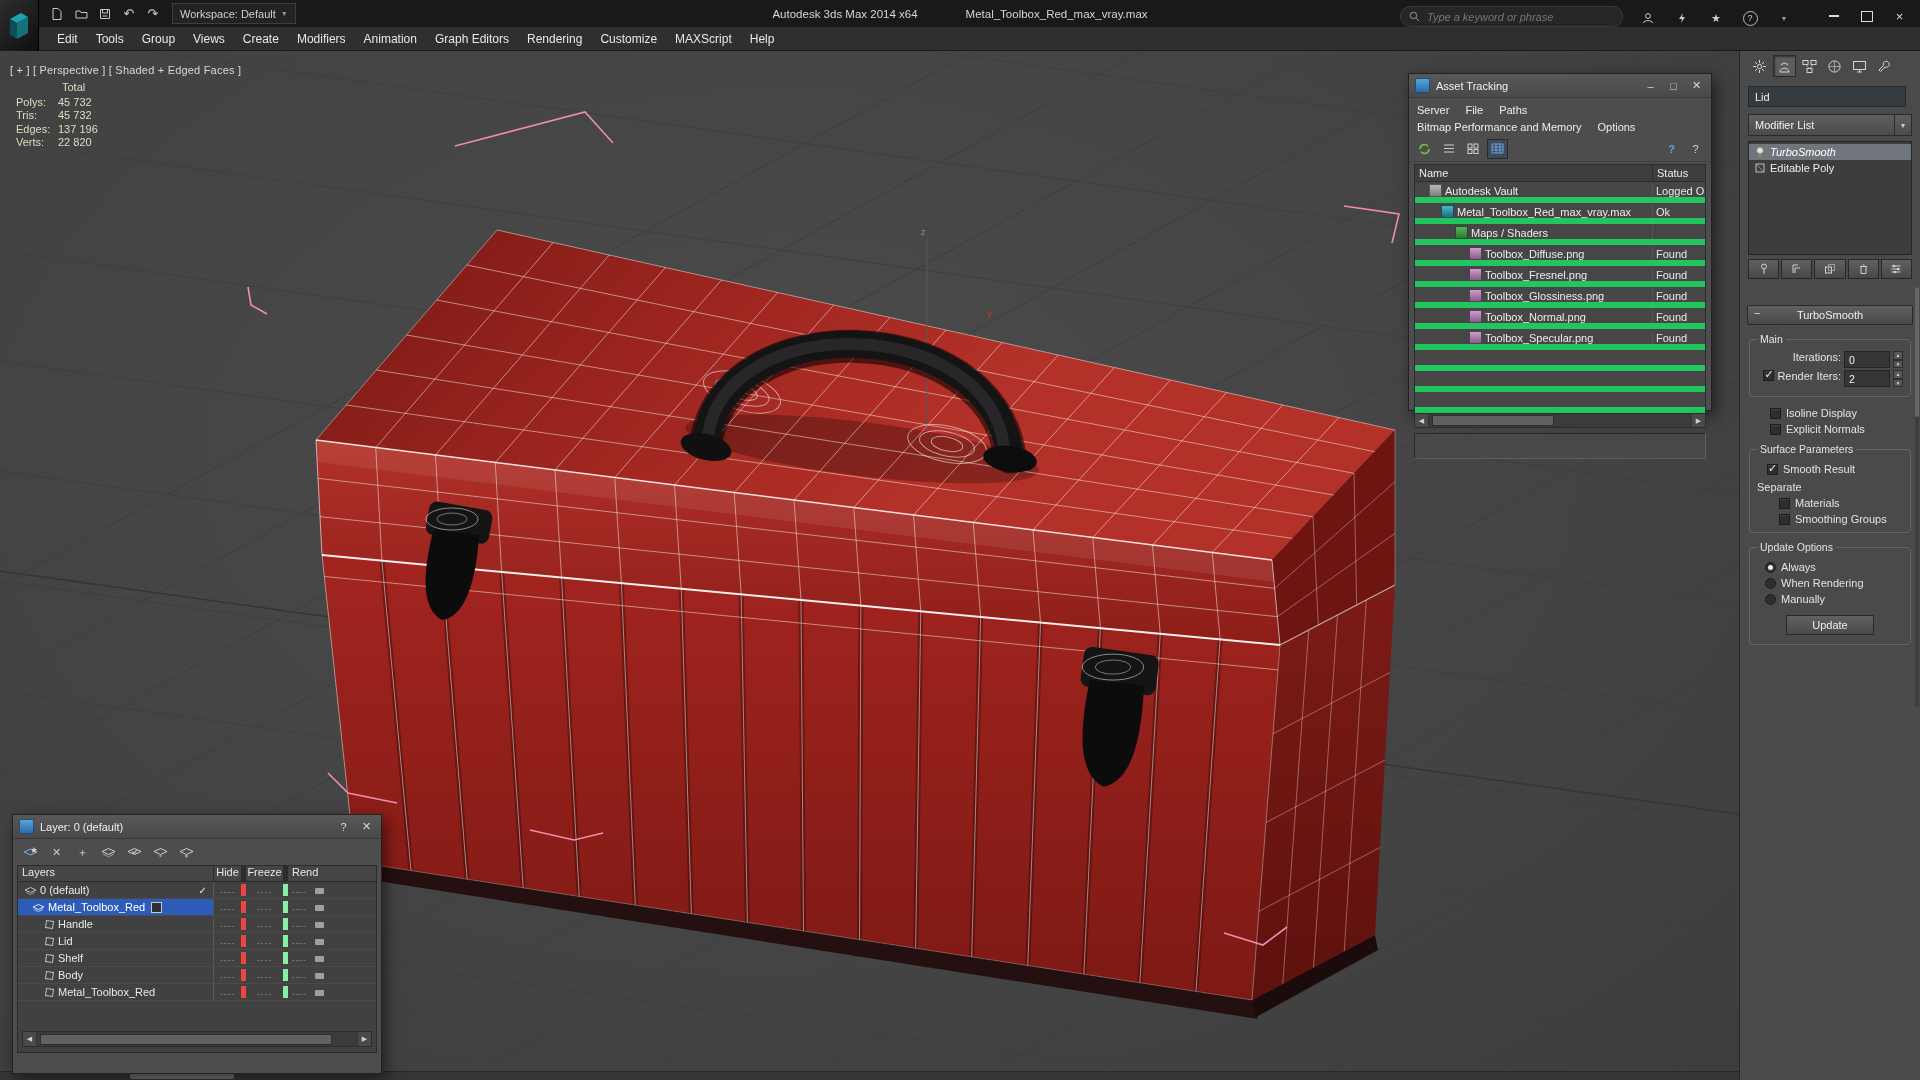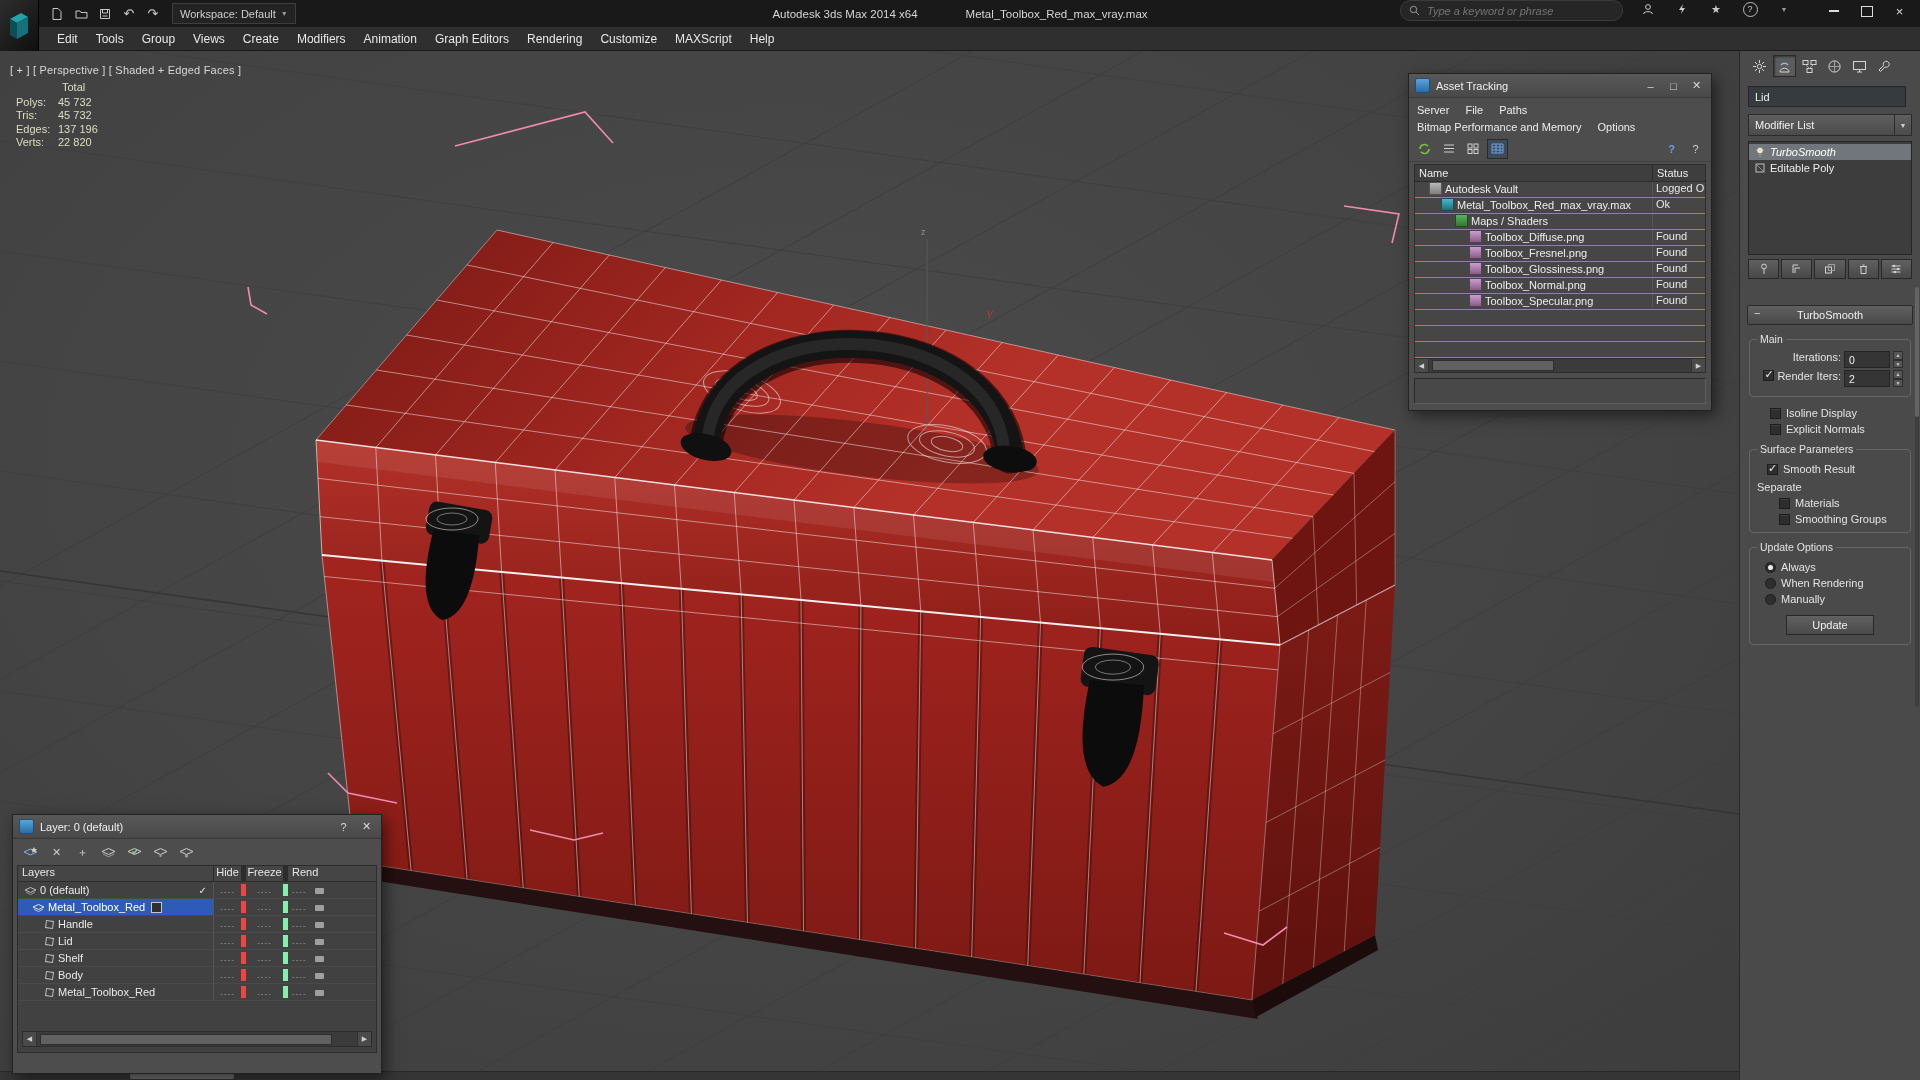--- a/index.html
+++ b/index.html
@@ -11,21 +11,21 @@
   .titlebar{position:absolute;top:0;left:0;width:1920px;height:27px;background:#191919;z-index:30;display:flex;align-items:center}
   .applogo{position:absolute;left:0;top:0;width:38px;height:51px;background:linear-gradient(135deg,#2d2d2d,#0f0f0f);z-index:40;
            display:flex;align-items:center;justify-content:center;border-right:1px solid #000}
   .qat{display:flex;align-items:center;gap:2px;margin-left:46px}
   .qbtn{width:22px;height:20px;display:flex;align-items:center;justify-content:center;color:#c9c9c9;font-size:13px}
   .ws{display:flex;align-items:center;gap:5px;height:19px;border:1px solid #3d3d3d;background:#232323;padding:0 7px;margin-left:6px;
       font-size:11px;color:#cfcfcf}
   .car{font-size:7px;color:#9a9a9a}
   .tb-center{position:absolute;left:0;right:0;top:0;height:27px;display:flex;align-items:center;justify-content:center;gap:48px;
              font-size:11.5px;color:#d6d6d6;pointer-events:none}
-  .tb-right{position:absolute;right:4px;top:0;height:27px;display:flex;align-items:flex-start;gap:16px;z-index:35}
+  .tb-right{position:absolute;right:4px;top:0;height:27px;display:flex;align-items:flex-end;gap:16px;z-index:35}
   .search{display:flex;align-items:center;width:205px;height:19px;background:#262626;border:1px solid #3a3a3a;border-radius:10px;
           padding:0 8px;gap:5px}
   .search input{flex:1;background:transparent;border:0;outline:0;color:#bdbdbd;font-size:11px;font-style:italic;font-family:inherit}
   .tbicon{width:18px;height:18px;display:flex;align-items:center;justify-content:center;color:#c9c9c9;font-size:11px}
   .helpc{width:13px;height:13px;border:1px solid #bbb;border-radius:50%;font-size:9px;display:flex;align-items:center;justify-content:center;color:#ccc}
   .winbtns{display:flex;margin-left:8px}
   .winbtn{width:33px;height:22px;display:flex;align-items:center;justify-content:center;color:#dcdcdc;font-size:13px}
   .minbar{width:10px;height:2px;background:#dcdcdc}
   .maxbox{width:10px;height:9px;border:1.5px solid #dcdcdc}
 
@@ -59,21 +59,21 @@
   .atmenus{padding:3px 8px 1px}
   .atmrow{display:flex;gap:16px;height:17px;align-items:center;color:#ececec}
   .attools{display:flex;align-items:center;gap:5px;height:25px;padding:0 6px;border-bottom:1px solid #404040}
   .ticon{width:19px;height:18px;display:flex;align-items:center;justify-content:center;font-size:11px;color:#cfcfcf}
   .ticon.pressed{background:#3f4b58;border:1px solid #2a2a2a}
   .atsp{flex:1}
   .attable{margin:2px 5px 0;border:1px solid #2c2c2c;background:#464646}
   .athead{display:flex;height:16px;background:#3e3e3e;border-bottom:1px solid #2c2c2c;color:#ececec}
   .athead .c1{width:238px;padding-left:4px;border-right:1px solid #2c2c2c;display:flex;align-items:center;box-sizing:border-box}
   .athead .c2{flex:1;padding-left:4px;display:flex;align-items:center}
-  .atrow{display:flex;height:15px;border-bottom:1px solid #22c55e;align-items:flex-start}
+  .atrow{display:flex;height:15px;border-bottom:6px solid #22c55e;align-items:flex-end}
   .atrow .c1{width:238px;border-right:1px solid #565656;display:flex;align-items:center;overflow:hidden;white-space:nowrap;box-sizing:border-box;color:#ededed}
   .atrow .c2{flex:1;display:flex;align-items:center;padding-left:3px;overflow:hidden;white-space:nowrap;color:#e8e8e8}
   .fi{width:11px;height:11px;margin-right:3px;flex:none;border-radius:1px}
   .fi.vault{background:linear-gradient(#b8b8b8,#7e7e7e);border:1px solid #555}
   .fi.max{background:linear-gradient(#49b8c8,#1e6f7e);border:1px solid #174f5a}
   .fi.maps{background:linear-gradient(#59b359,#2f7a2f);border:1px solid #1d4f1d}
   .fi.img{background:linear-gradient(#c9a0c9,#8a5a8a);border:1px solid #5a3a5a}
   .athscroll{display:flex;align-items:center;height:13px;background:#3b3b3b;border-top:1px solid #2c2c2c}
   .sarr{width:13px;height:100%;display:flex;align-items:center;justify-content:center;color:#cfcfcf;font-size:7px;background:#4a4a4a}
   .sarr.left{border-right:1px solid #333}

